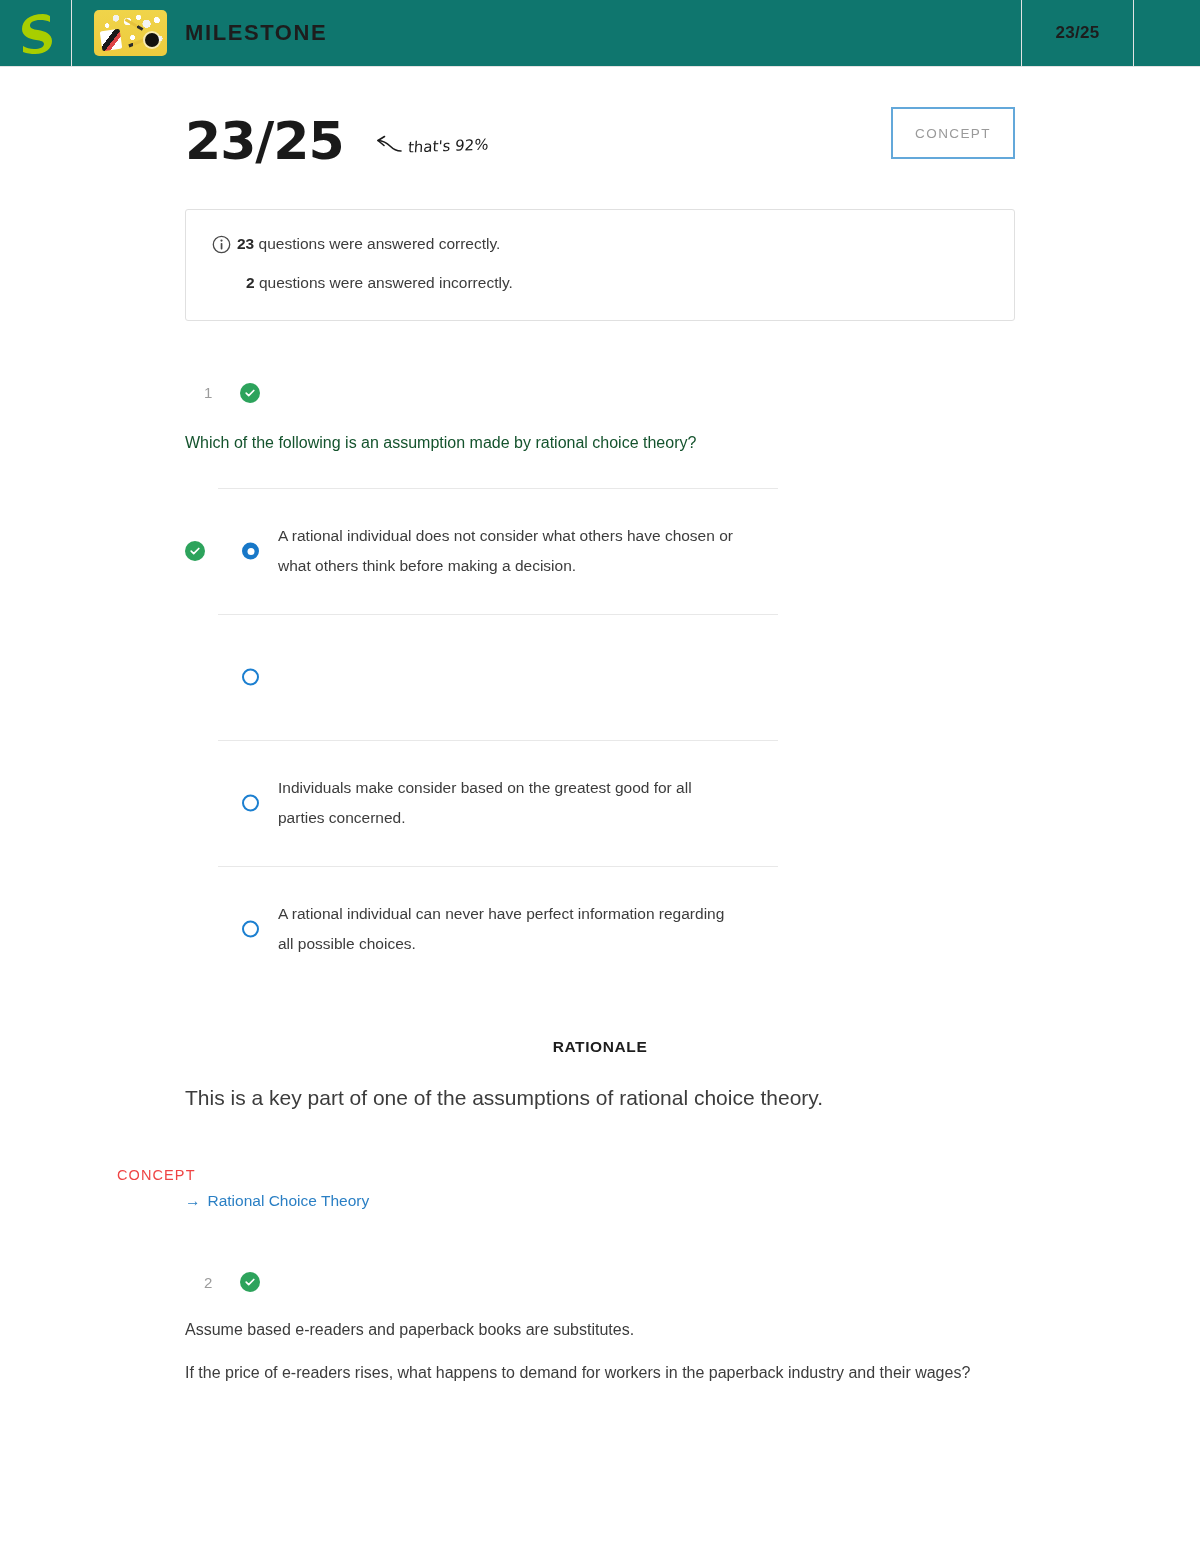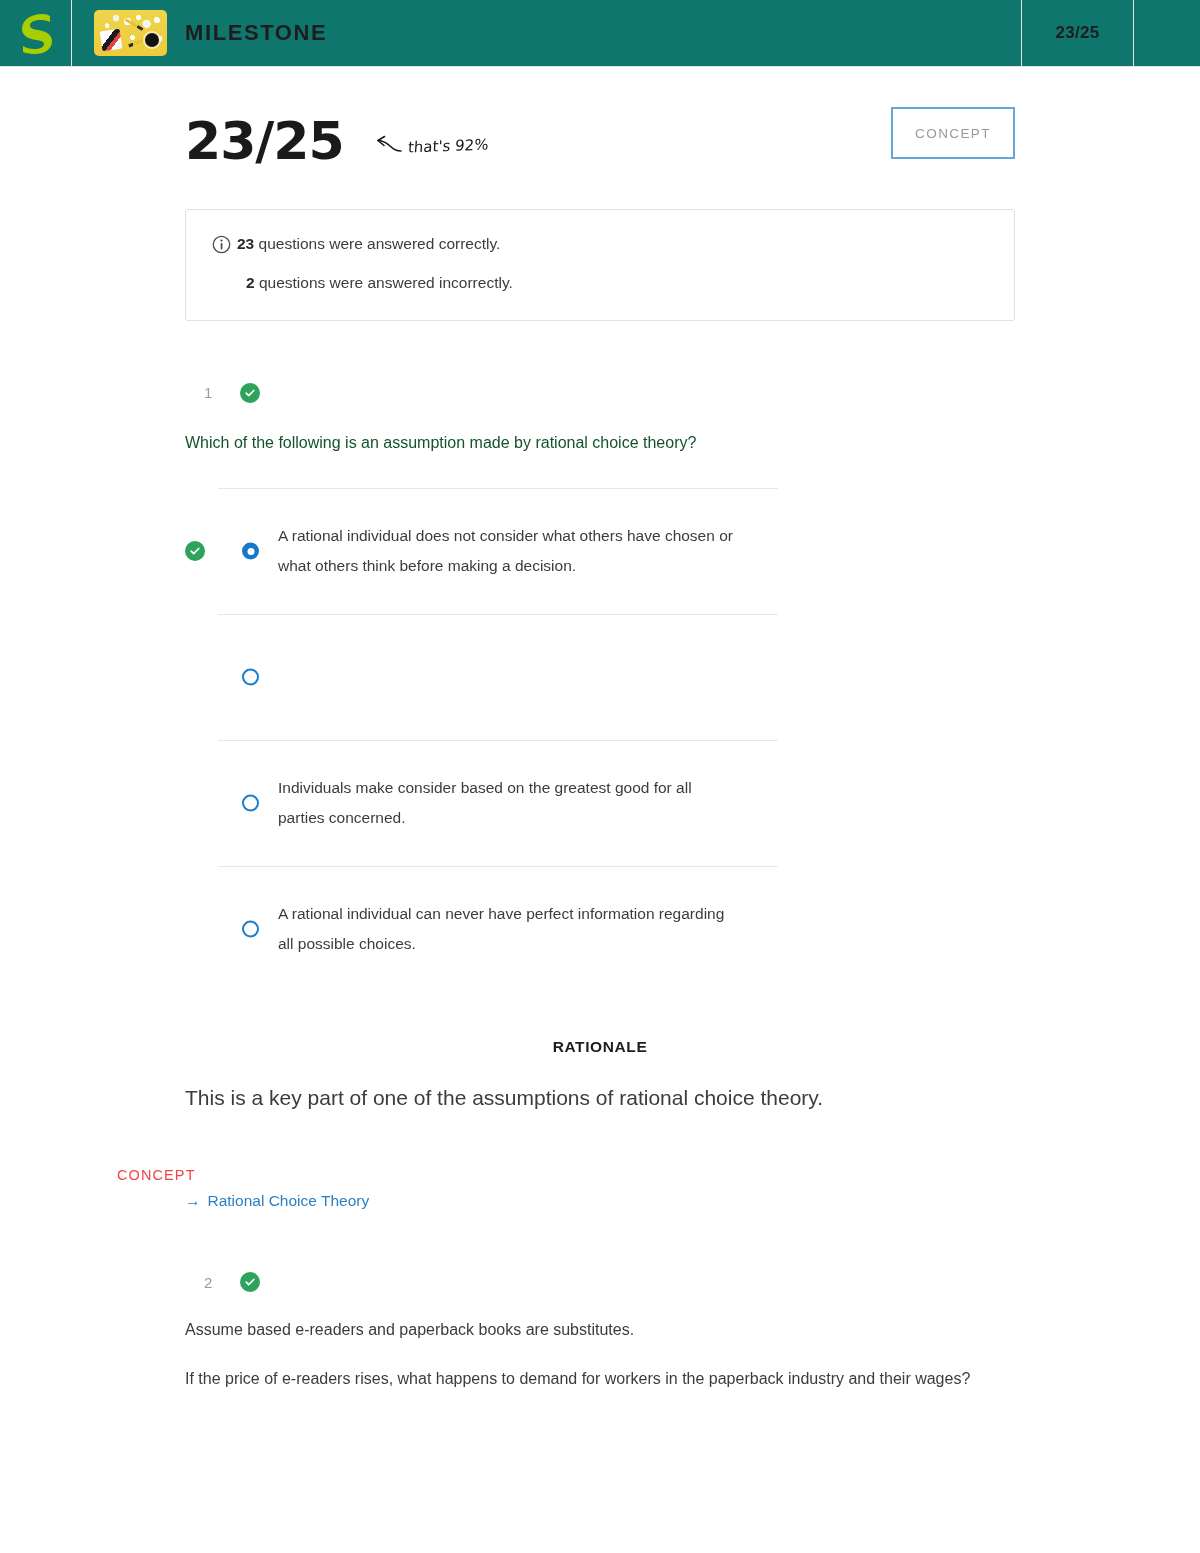--- a/index.html
+++ b/index.html
@@ -300,21 +300,21 @@
   .arrow-right { font-size: 15.5px; line-height: 1; }
 
   .q2-block { margin-top: 50px; }
   .q2-text {
     margin: 26px 185px 0 185px;
     font-size: 16px;
     color: #3c3c3c;
     line-height: 1.55;
     max-width: 790px;
   }
-  .q2-text + .q2-text { margin-top: 24px; }
+  .q2-text + .q2-text { margin-top: 18px; }
 </style>
 </head>
 <body>
 
 <div class="header">
 
   <div class="logo-cell">
     <span>
       <svg class="logo-mark" viewBox="0 0 34 42" xmlns="http://www.w3.org/2000/svg">
         <path d="M24 2 C10 2 3 9 3 17 C3 24 10 27 17 28 C22 28.6 25 29.6 25 32 C25 35 21 37 15 37 C11 37 7 36 4 34 L4 40 C8 41.6 12 42 16 42 C27 42 33 36 33 29 C33 22 26 19 19 18 C14 17.2 11 16 11 13.4 C11 10.4 15 8 21 8 C25 8 28 8.6 31 10 L31 4 C29 2.8 27 2 24 2 Z" fill="#A8CE00"></path>

